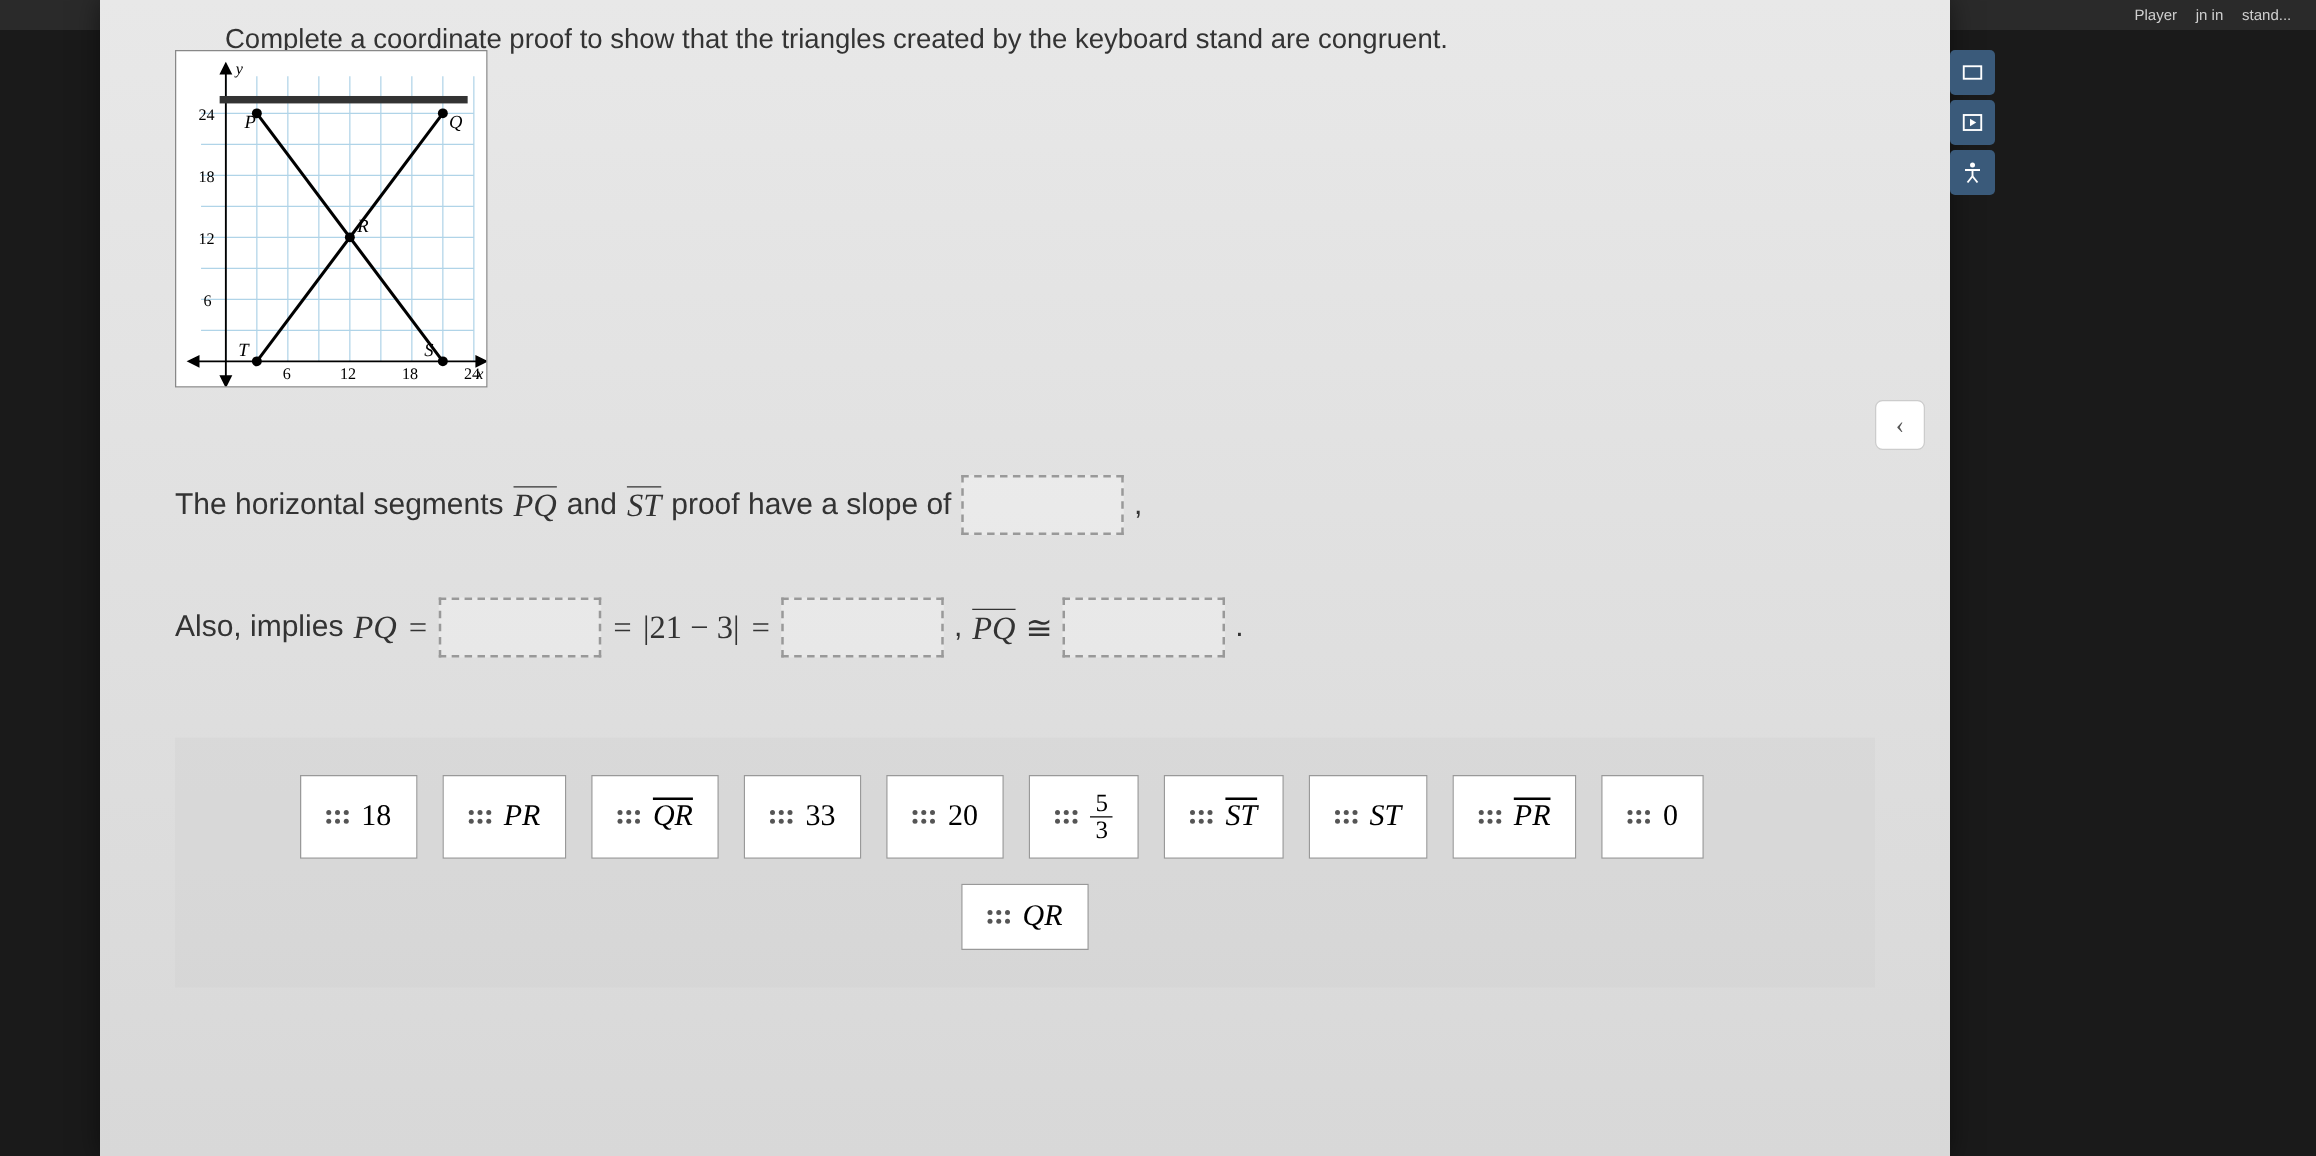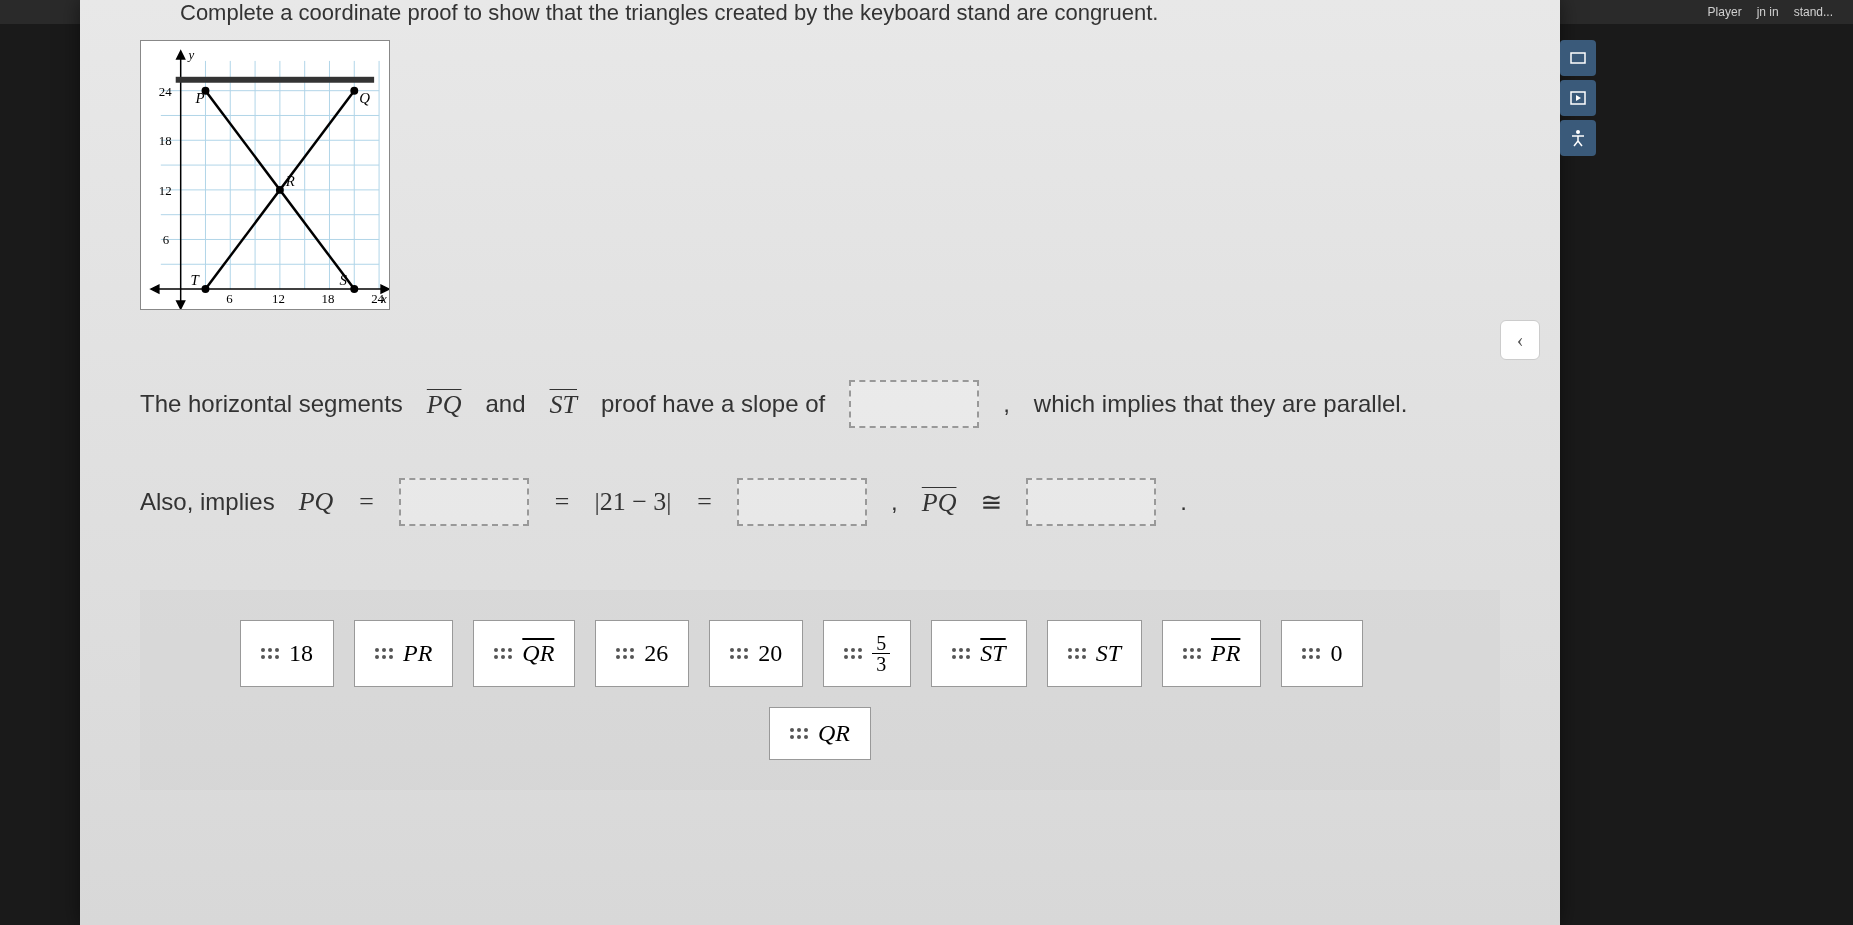--- a/index.html
+++ b/index.html
@@ -40,21 +40,21 @@
       font-family: sans-serif;
     }
     .problem-text {
       position: absolute;
       top: 0;
       left: 100px;
       right: 20px;
       font-size: 22px;
       color: #333;
       font-family: Arial, sans-serif;
-      padding-top: 0;
+      padding-top: 18px;
     }
     .graph-container {
       position: absolute;
       top: 40px;
       left: 60px;
       width: 250px;
       height: 270px;
       background: #fff;
       border: 1px solid #888;
     }
@@ -68,21 +68,21 @@
       left: 60px;
       right: 60px;
     }
     .proof-line {
       font-size: 24px;
       color: #333;
       margin-bottom: 50px;
       display: flex;
       align-items: center;
       flex-wrap: wrap;
-      gap: 24px;
+      gap: 8px;
       font-family: Arial, sans-serif;
     }
     .math-var {
       font-family: 'Times New Roman', serif;
       font-style: italic;
       font-size: 26px;
     }
     .math-overline {
       text-decoration: overline;
       text-decoration-thickness: 1px;
@@ -292,21 +292,20 @@
 
   <div class="content-area">
     <div class="proof-line">
       <span>The horizontal segments</span>
       <span class="math-overline">PQ</span>
       <span>and</span>
       <span class="math-overline">ST</span>
       <span>proof have a slope of</span>
       <span class="drop-zone"></span>
       <span>,</span>
-      <span>which implies that they are parallel.</span>
     </div>
 
     <div class="proof-line">
       <span>Also, implies</span>
       <span class="math-var">PQ</span>
       <span class="math-var">=</span>
       <span class="drop-zone"></span>
       <span class="math-var">=</span>
       <span class="math-var" style="font-style:normal">|21 − 3|</span>
       <span class="math-var">=</span>
@@ -356,21 +355,21 @@
       </div>
       <div class="tile">
         <span class="tile-handle">
             <span></span>
             <span></span>
             <span></span>
             <span></span>
             <span></span>
             <span></span>
           </span>
-        <span class="tile-content">26</span>
+        <span class="tile-content">33</span>
       </div>
       <div class="tile">
         <span class="tile-handle">
             <span></span>
             <span></span>
             <span></span>
             <span></span>
             <span></span>
             <span></span>
           </span>

